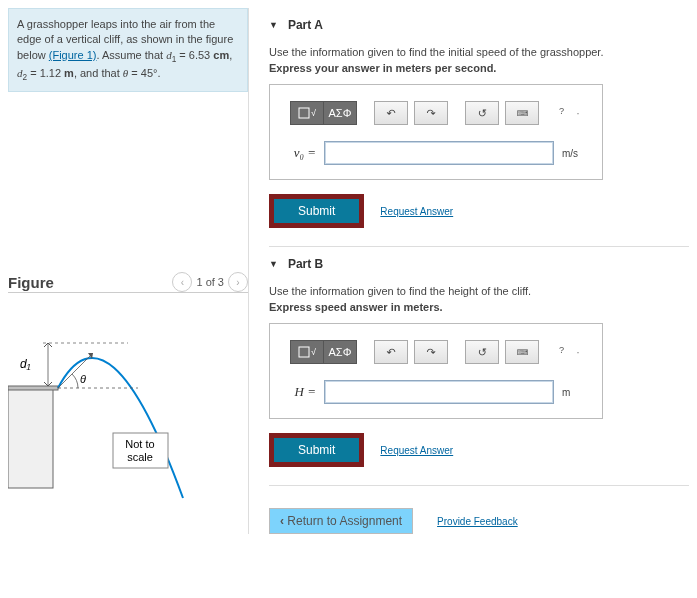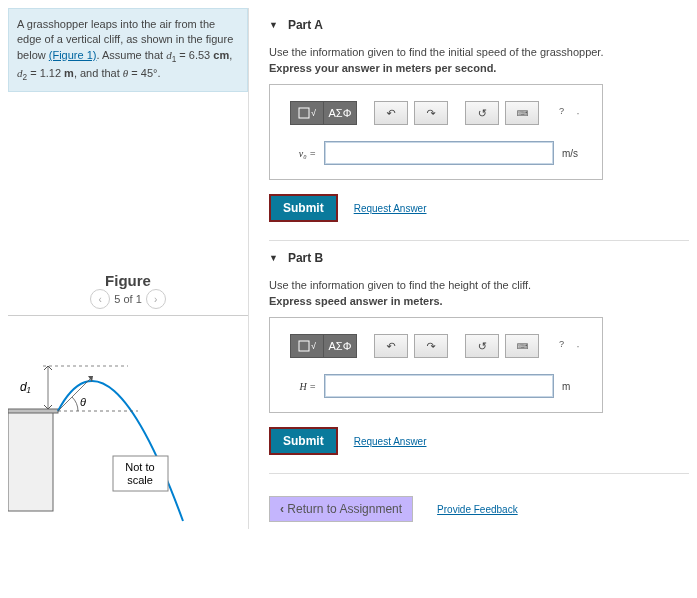--- a/index.html
+++ b/index.html
@@ -29,23 +29,21 @@
   }
   .problem-box a { color: #0066a1; text-decoration: underline; }
   .italic { font-style: italic; font-family: Georgia, serif; }
   .sub { vertical-align: sub; font-size: 0.75em; }
   .figure-section { margin-top: 180px; }
   .figure-header {
     display: flex;
     justify-content: space-between;
     align-items: center;
     border-bottom: 1px solid #ccc;
-    padding-bottom: 6px;
     margin-bottom: 10px;
-    flex-direction: column;
   }
   .figure-header h3 { font-size: 15px; font-weight: bold; margin:0; color:#444; }
   .pager { display:flex; align-items:center; gap:4px; font-size:11px; color:#555;}
   .pager-btn {
     width:18px; height:18px; border:1px solid #ccc; border-radius:50%;
     display:flex; align-items:center; justify-content:center; color:#aaa; background:#fff;
     font-size:10px;
   }
   .figure-svg { width: 210px; height: 200px; }
   .part {
@@ -76,64 +74,63 @@
     height: 22px;
     min-width: 24px;
     display:flex; align-items:center; justify-content:center;
     font-size: 11px;
     color:#444;
     padding: 0 4px;
   }
   .tb-btn.dark { background:#6f6f6f; color:#fff; border-color:#555;}
   .tb-btn svg { width:12px; height:12px; }
   .input-row { display:flex; align-items:center; gap:8px;}
-  .var-label { font-style: italic; font-family: Georgia, serif; font-size:10px; min-width:30px; text-align:right;}
+  .var-label { font-style: italic; font-family: Georgia, serif; font-size:13px; min-width:30px; text-align:right;}
   .answer-input {
     flex:1; height: 22px;
     border: 1px solid #8fa7bf;
     box-shadow: inset 0 0 0 1px #c7d7e6;
     padding: 0 4px;
     font-size:12px;
   }
   .unit { font-size:10px; color:#444; width:24px;}
   .actions { margin-top: 14px; display:flex; align-items:center; gap:16px;}
   .btn-submit {
     background:#0a7a9c;
     color:#fff;
-    border:2px solid #7f1d1d;
-    padding: 5px 12px;
+    border:5px solid #7f1d1d;
+    padding: 5px 24px;
     font-size:12px;
     cursor:pointer;
-    font-weight:bold;
   }
   .link { color:#0066a1; text-decoration:underline; font-size:10px; cursor:pointer;}
   .footer-row {
     margin-top: 22px; display:flex; align-items:center; gap:24px;
   }
   .btn-return {
-    background:#c4b5fd; border:1px solid #bbb;
+    background:#7dd3fc; border:1px solid #bbb;
     padding:5px 10px; font-size:12px; color:#555; cursor:pointer;
   }
   .btn-return::before{ content:"‹ "; font-weight:bold;}
 </style>
 </head>
 <body>
 
 <div class="left-col">
   <div class="problem-box">
     <span>A grasshopper leaps into the air from the edge of a vertical cliff, as shown in the figure below </span>
     <a href="#">(Figure 1)</a><span>. Assume that </span><span class="italic">d</span><span class="sub">1</span><span> = 6.53 </span><b>cm</b><span>, </span><span class="italic">d</span><span class="sub">2</span><span> = 1.12 </span><b>m</b><span>, and that </span><span class="italic">θ</span><span> = 45°.</span>
   </div>
 
   <div class="figure-section">
     <div class="figure-header">
       <h3>Figure</h3>
       <div class="pager">
         <div class="pager-btn">‹</div>
-        <span>5 of 1</span>
+        <span>1 of 3</span>
         <div class="pager-btn">›</div>
       </div>
     </div>
     <svg class="figure-svg" viewBox="0 0 210 200">
       <rect x="0" y="85" width="45" height="100" fill="#f0f0f0" stroke="#666"></rect>
       <rect x="0" y="83" width="50" height="4" fill="#c0c0c0" stroke="#666"></rect>
       <path d="M 50 85 Q 100 -10 175 195" fill="none" stroke="#0080d0" stroke-width="2"></path>
       <line x1="50" y1="85" x2="130" y2="85" stroke="#555" stroke-width="0.8" stroke-dasharray="3,3"></line>
       <line x1="50" y1="85" x2="85" y2="50" stroke="#555" stroke-width="0.8"></line>
       <polygon points="85,50 80,50 84,56" fill="#555"></polygon>

